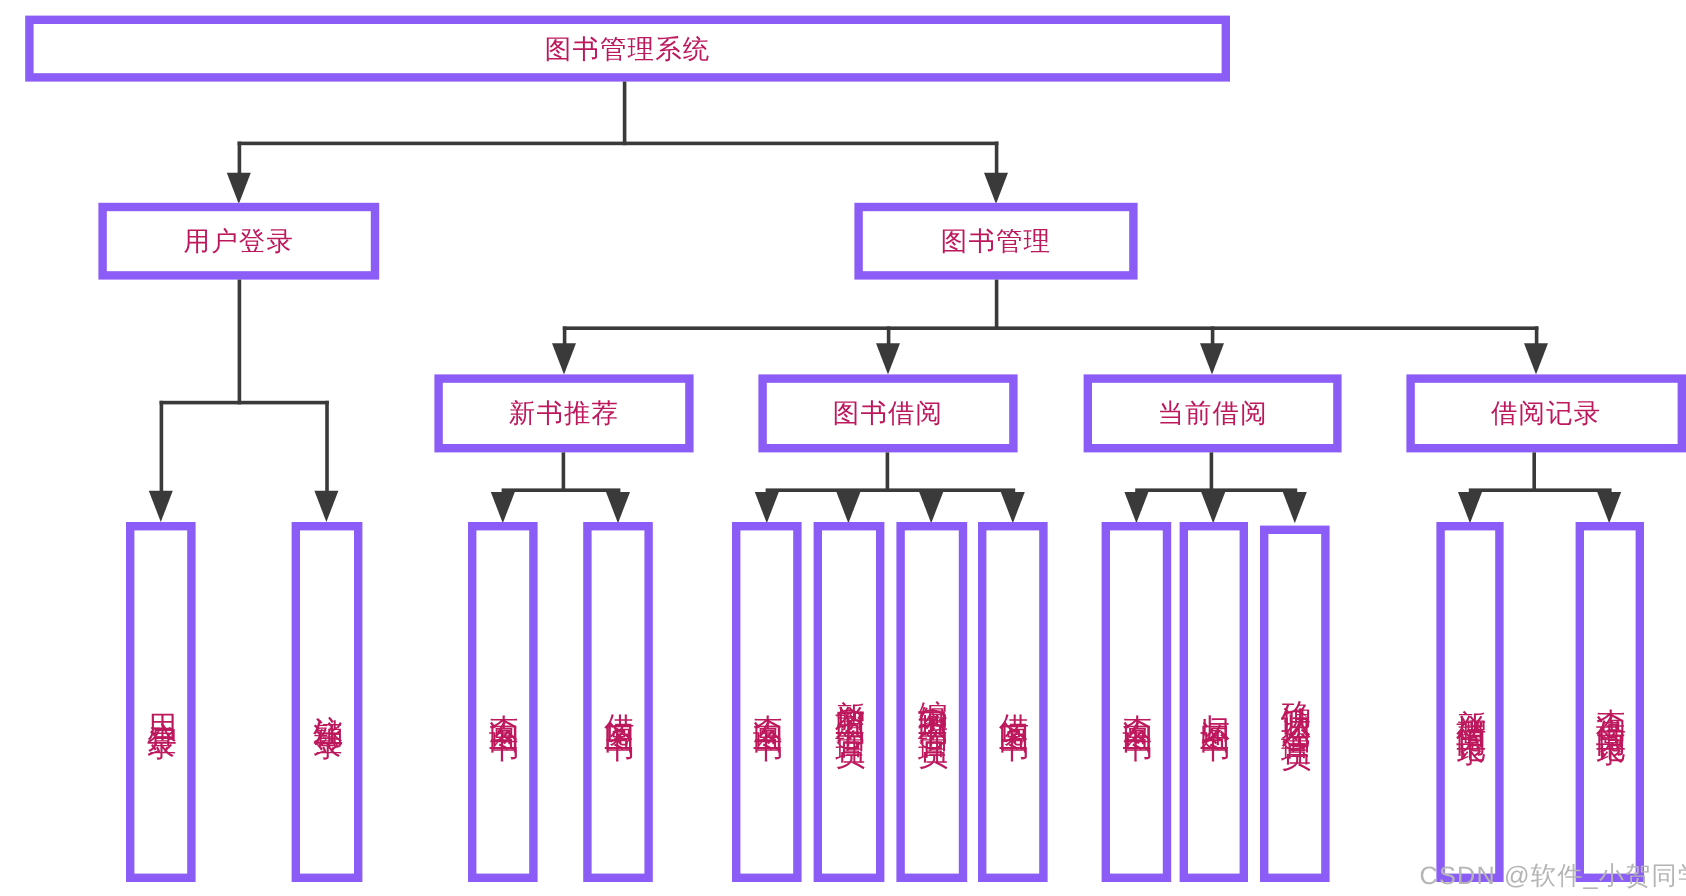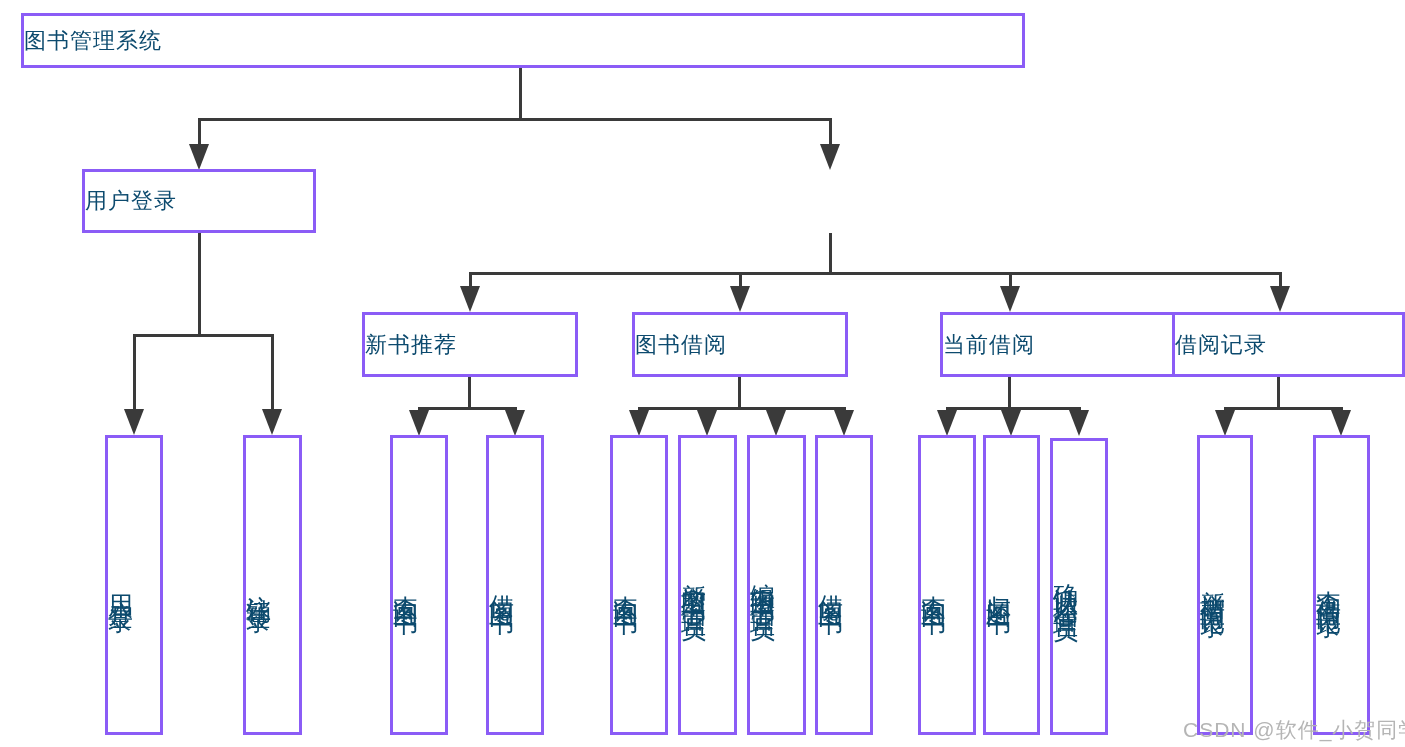--- a/index.html
+++ b/index.html
@@ -7,26 +7,26 @@
     position: relative;
     width: 1405px;
     height: 747px;
     background: #ffffff;
     font-family: "Liberation Sans", sans-serif;
     overflow: hidden;
   }
   .node {
     position: absolute;
     box-sizing: border-box;
-    border: 3px solid #8b5cf6;
+    border: 7px solid #8b5cf6;
     background: #ffffff;
     display: flex;
     align-items: center;
-    justify-content: flex-start;
-    color: #0c4a6e;
+    justify-content: center;
+    color: #be185d;
   }
   .hlabel {
     font-size: 22px;
     letter-spacing: 1px;
     white-space: nowrap;
   }
   .vlabel {
     writing-mode: vertical-rl;
     text-orientation: mixed;
     font-size: 25px;
@@ -69,20 +69,23 @@
   <div class="line" style="left:519px; top:68px; width:3px; height:53px"></div>
   <div class="line" style="left:198px; top:118px; width:634px; height:3px"></div>
   <div class="line" style="left:198px; top:118px; width:3px; height:28px"></div>
   <div class="arrow" style="left:189px; top:144px"></div>
   <div class="line" style="left:829px; top:118px; width:3px; height:28px"></div>
   <div class="arrow" style="left:820px; top:144px"></div>
 
   <div class="node" style="left:82px; top:169px; width:234px; height:64px">
     <span class="hlabel">用户登录</span>
   </div>
+  <div class="node" style="left:712px; top:169px; width:236px; height:64px">
+    <span class="hlabel">图书管理</span>
+  </div>
 
   <div class="line" style="left:198px; top:233px; width:3px; height:104px"></div>
   <div class="line" style="left:133px; top:334px; width:141px; height:3px"></div>
   <div class="line" style="left:133px; top:334px; width:3px; height:76px"></div>
   <div class="arrow" style="left:124px; top:409px"></div>
   <div class="line" style="left:271px; top:334px; width:3px; height:76px"></div>
   <div class="arrow" style="left:262px; top:409px"></div>
 
   <div class="line" style="left:829px; top:233px; width:3px; height:42px"></div>
   <div class="line" style="left:469px; top:272px; width:813px; height:3px"></div>
@@ -94,21 +97,21 @@
   <div class="arrow" style="left:1000px; top:286px"></div>
   <div class="line" style="left:1279px; top:272px; width:3px; height:16px"></div>
   <div class="arrow" style="left:1270px; top:286px"></div>
 
   <div class="node" style="left:632px; top:312px; width:216px; height:65px">
     <span class="hlabel">图书借阅</span>
   </div>
   <div class="node" style="left:362px; top:312px; width:216px; height:65px">
     <span class="hlabel">新书推荐</span>
   </div>
-  <div class="node" style="left:940px; top:312px; width:236px; height:65px">
+  <div class="node" style="left:903px; top:312px; width:215px; height:65px">
     <span class="hlabel">当前借阅</span>
   </div>
   <div class="node" style="left:1172px; top:312px; width:233px; height:65px">
     <span class="hlabel">借阅记录</span>
   </div>
 
   <div class="line" style="left:468px; top:377px; width:3px; height:33px"></div>
   <div class="line" style="left:418px; top:407px; width:99px; height:3px"></div>
   <div class="arrow" style="left:409px; top:410px"></div>
   <div class="arrow" style="left:505px; top:410px"></div>

